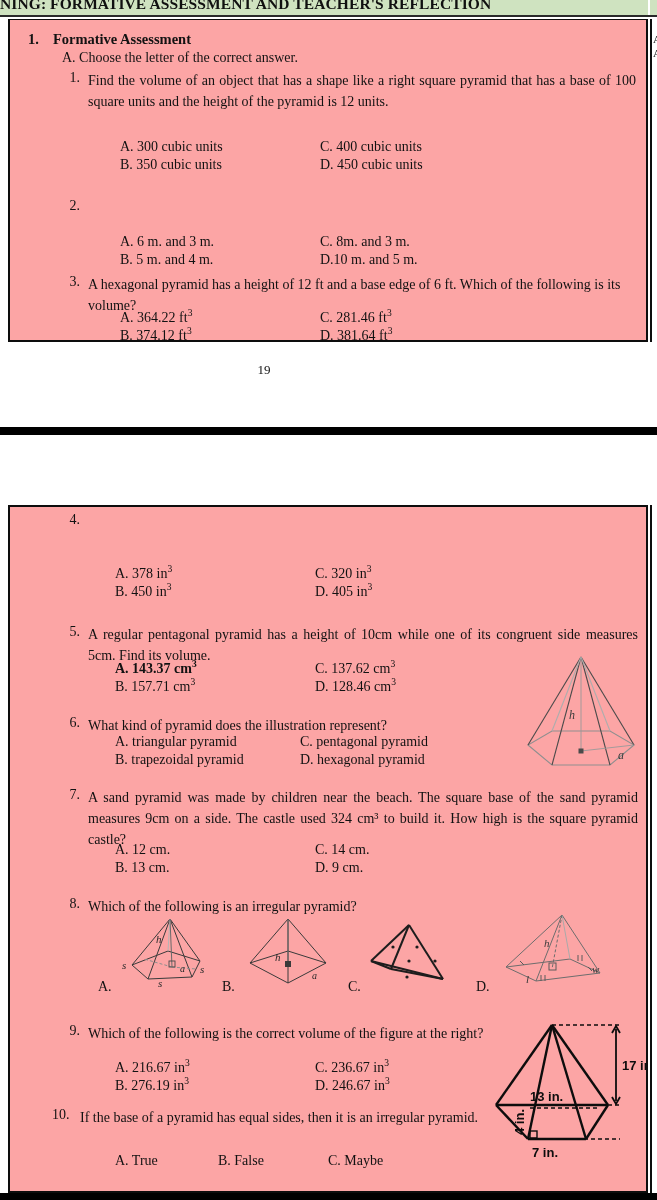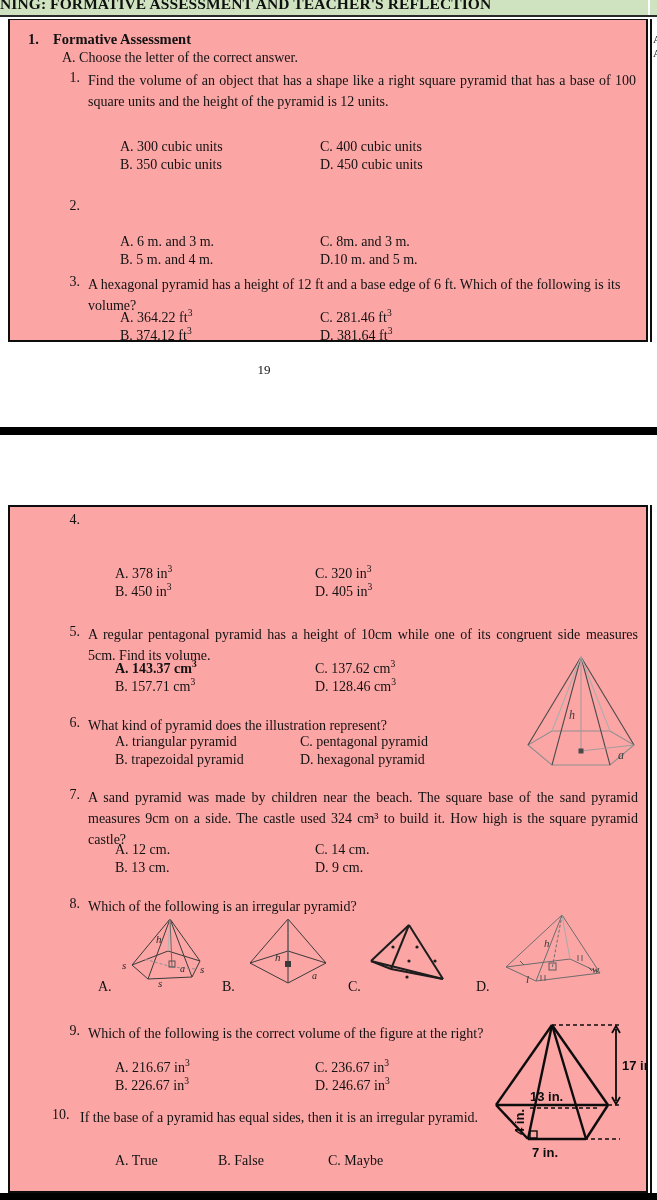--- a/index.html
+++ b/index.html
@@ -325,21 +325,21 @@
         <line x1="88" y1="56" x2="92" y2="60"></line>
       </g>
     </svg>
   </div>
   <div class="fig-letter" style="left:466px; top:472px;">D.</div>
 
   <div class="qnum" style="left:48px; top:516px; width:22px;">9.</div>
   <div class="qbody" style="left:78px; top:516px; width:408px;">Which of the following is the correct volume of the figure at the right?</div>
   <div class="choices" style="left:0; top:552px; width:640px;">
     <span class="col" style="left:105px; top:0;"><span>A.  216.67 in</span><sup>3</sup></span>
-    <span class="col" style="left:105px; top:18px;"><span>B.  226.67 in</span><sup>3</sup></span>
+    <span class="col" style="left:105px; top:18px;"><span>B.  276.19 in</span><sup>3</sup></span>
     <span class="col" style="left:305px; top:0;"><span>C.  236.67 in</span><sup>3</sup></span>
     <span class="col" style="left:305px; top:18px;"><span>D.  246.67 in</span><sup>3</sup></span>
   </div>
 
   <div class="fig" style="left:484px; top:508px;">
     <svg width="156" height="175" viewBox="0 0 156 175">
       <g fill="none" stroke="#0d0d0d" stroke-width="2.4">
         <line x1="58" y1="10" x2="2" y2="90"></line>
         <line x1="58" y1="10" x2="114" y2="90"></line>
         <line x1="58" y1="10" x2="34" y2="124"></line>

